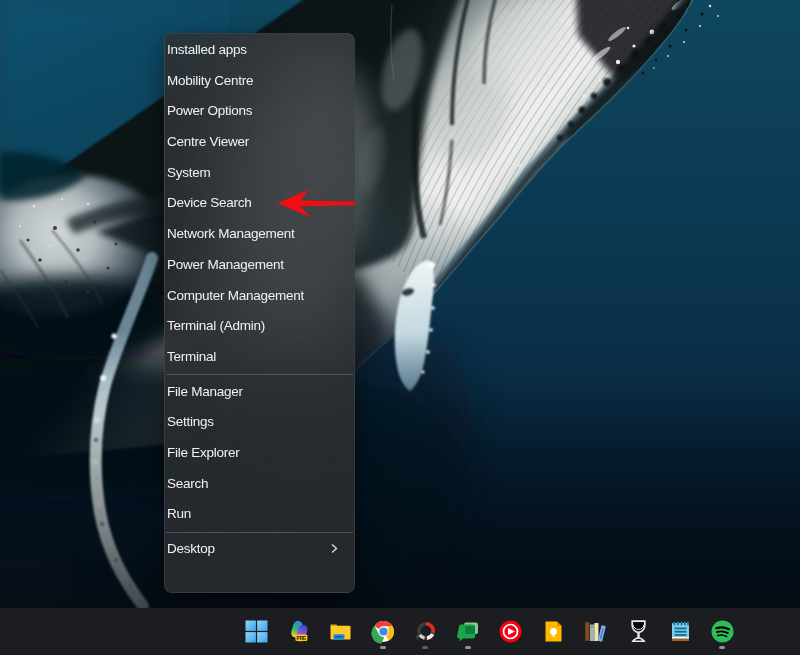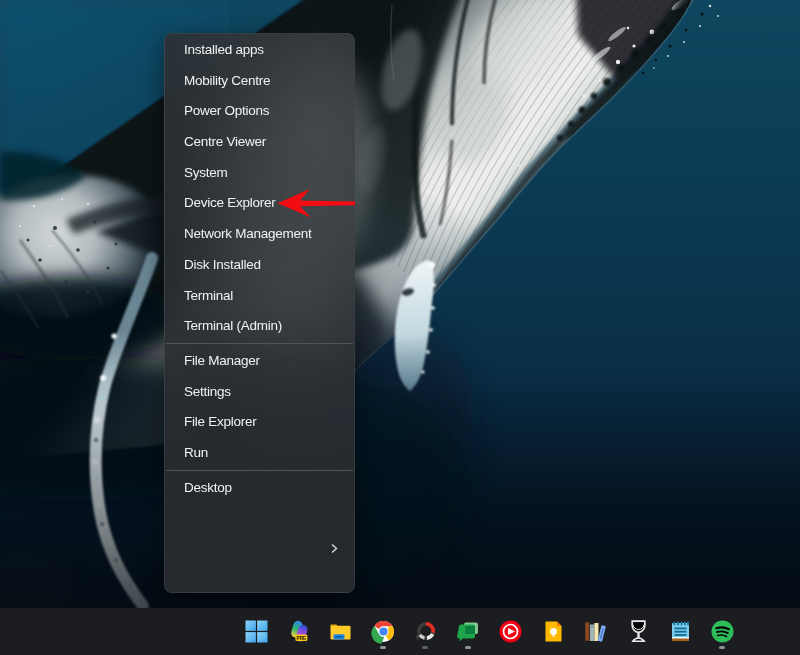--- a/index.html
+++ b/index.html
@@ -8,21 +8,21 @@
   #bg{position:absolute;left:0;top:0;}
   #menu{position:absolute;left:164px;top:33px;width:191px;height:560px;
     background:radial-gradient(250px 340px at 80% 18%, rgba(104,109,113,0.30), rgba(104,109,113,0) 72%),
       radial-gradient(200px 260px at 72% 46%, rgba(82,88,92,0.16), rgba(82,88,92,0) 75%),
       rgba(42,45,49,0.88);
     -webkit-backdrop-filter:blur(30px) saturate(1.05);
     backdrop-filter:blur(30px) saturate(1.05);
     border-radius:8px;border:1px solid rgba(85,85,85,0.4);
     box-sizing:border-box;padding:1px 0;
     box-shadow:0 8px 24px rgba(0,0,0,0.45);}
-  .mi{height:30.7px;line-height:30.7px;padding-left:19px;color:#f2f2f2;
+  .mi{height:30.7px;line-height:30.7px;padding-left:2px;color:#f2f2f2;
     font-size:13.5px;letter-spacing:-0.25px;white-space:nowrap;}
   .sep{height:1px;background:#50545a;margin:1.5px 1px;}
   #chev{position:absolute;left:329px;top:543px;}
   #arrow{position:absolute;left:0;top:0;pointer-events:none;}
   #taskbar{position:absolute;left:0;top:608px;width:800px;height:47px;background:#1b1d21;}
   .ic{position:absolute;top:619px;width:25px;height:25px;}
   .dot{position:absolute;top:646px;width:6px;height:2.5px;border-radius:1.5px;background:#8f9398;}
 </style>
 </head>
 <body>
@@ -286,29 +286,31 @@
 
   <rect x="0" y="380" width="800" height="230" fill="url(#botFade)"></rect>
 </svg>
 
 <div id="menu">
   <div class="mi">Installed apps</div>
   <div class="mi">Mobility Centre</div>
   <div class="mi">Power Options</div>
   <div class="mi">Centre Viewer</div>
   <div class="mi">System</div>
-  <div class="mi">Device Explorer</div>
+  <div class="mi">Device Search</div>
   <div class="mi">Network Management</div>
-  <div class="mi">Disk Installed</div>
+  <div class="mi">Power Management</div>
+  <div class="mi">Computer Management</div>
+  <div class="mi">Terminal (Admin)</div>
   <div class="mi">Terminal</div>
-  <div class="mi">Terminal (Admin)</div>
   <div class="sep"></div>
   <div class="mi">File Manager</div>
   <div class="mi">Settings</div>
   <div class="mi">File Explorer</div>
+  <div class="mi">Search</div>
   <div class="mi">Run</div>
   <div class="sep"></div>
   <div class="mi">Desktop</div>
 </div>
 <svg id="chev" width="10" height="11" viewBox="0 0 10 11">
       <path d="M3,1.5 L7.5,5.5 L3,9.5" fill="none" stroke="#d8d8d8" stroke-width="1.4"></path>
     </svg>
 
 <svg id="arrow" width="800" height="655" viewBox="0 0 800 655">
   <path d="M277.5,203.2 L310,189 L300,200.6 L355,201.6 L355,205.2 L300,206.2 L311,217.5 Z" fill="#f20d12"></path>

